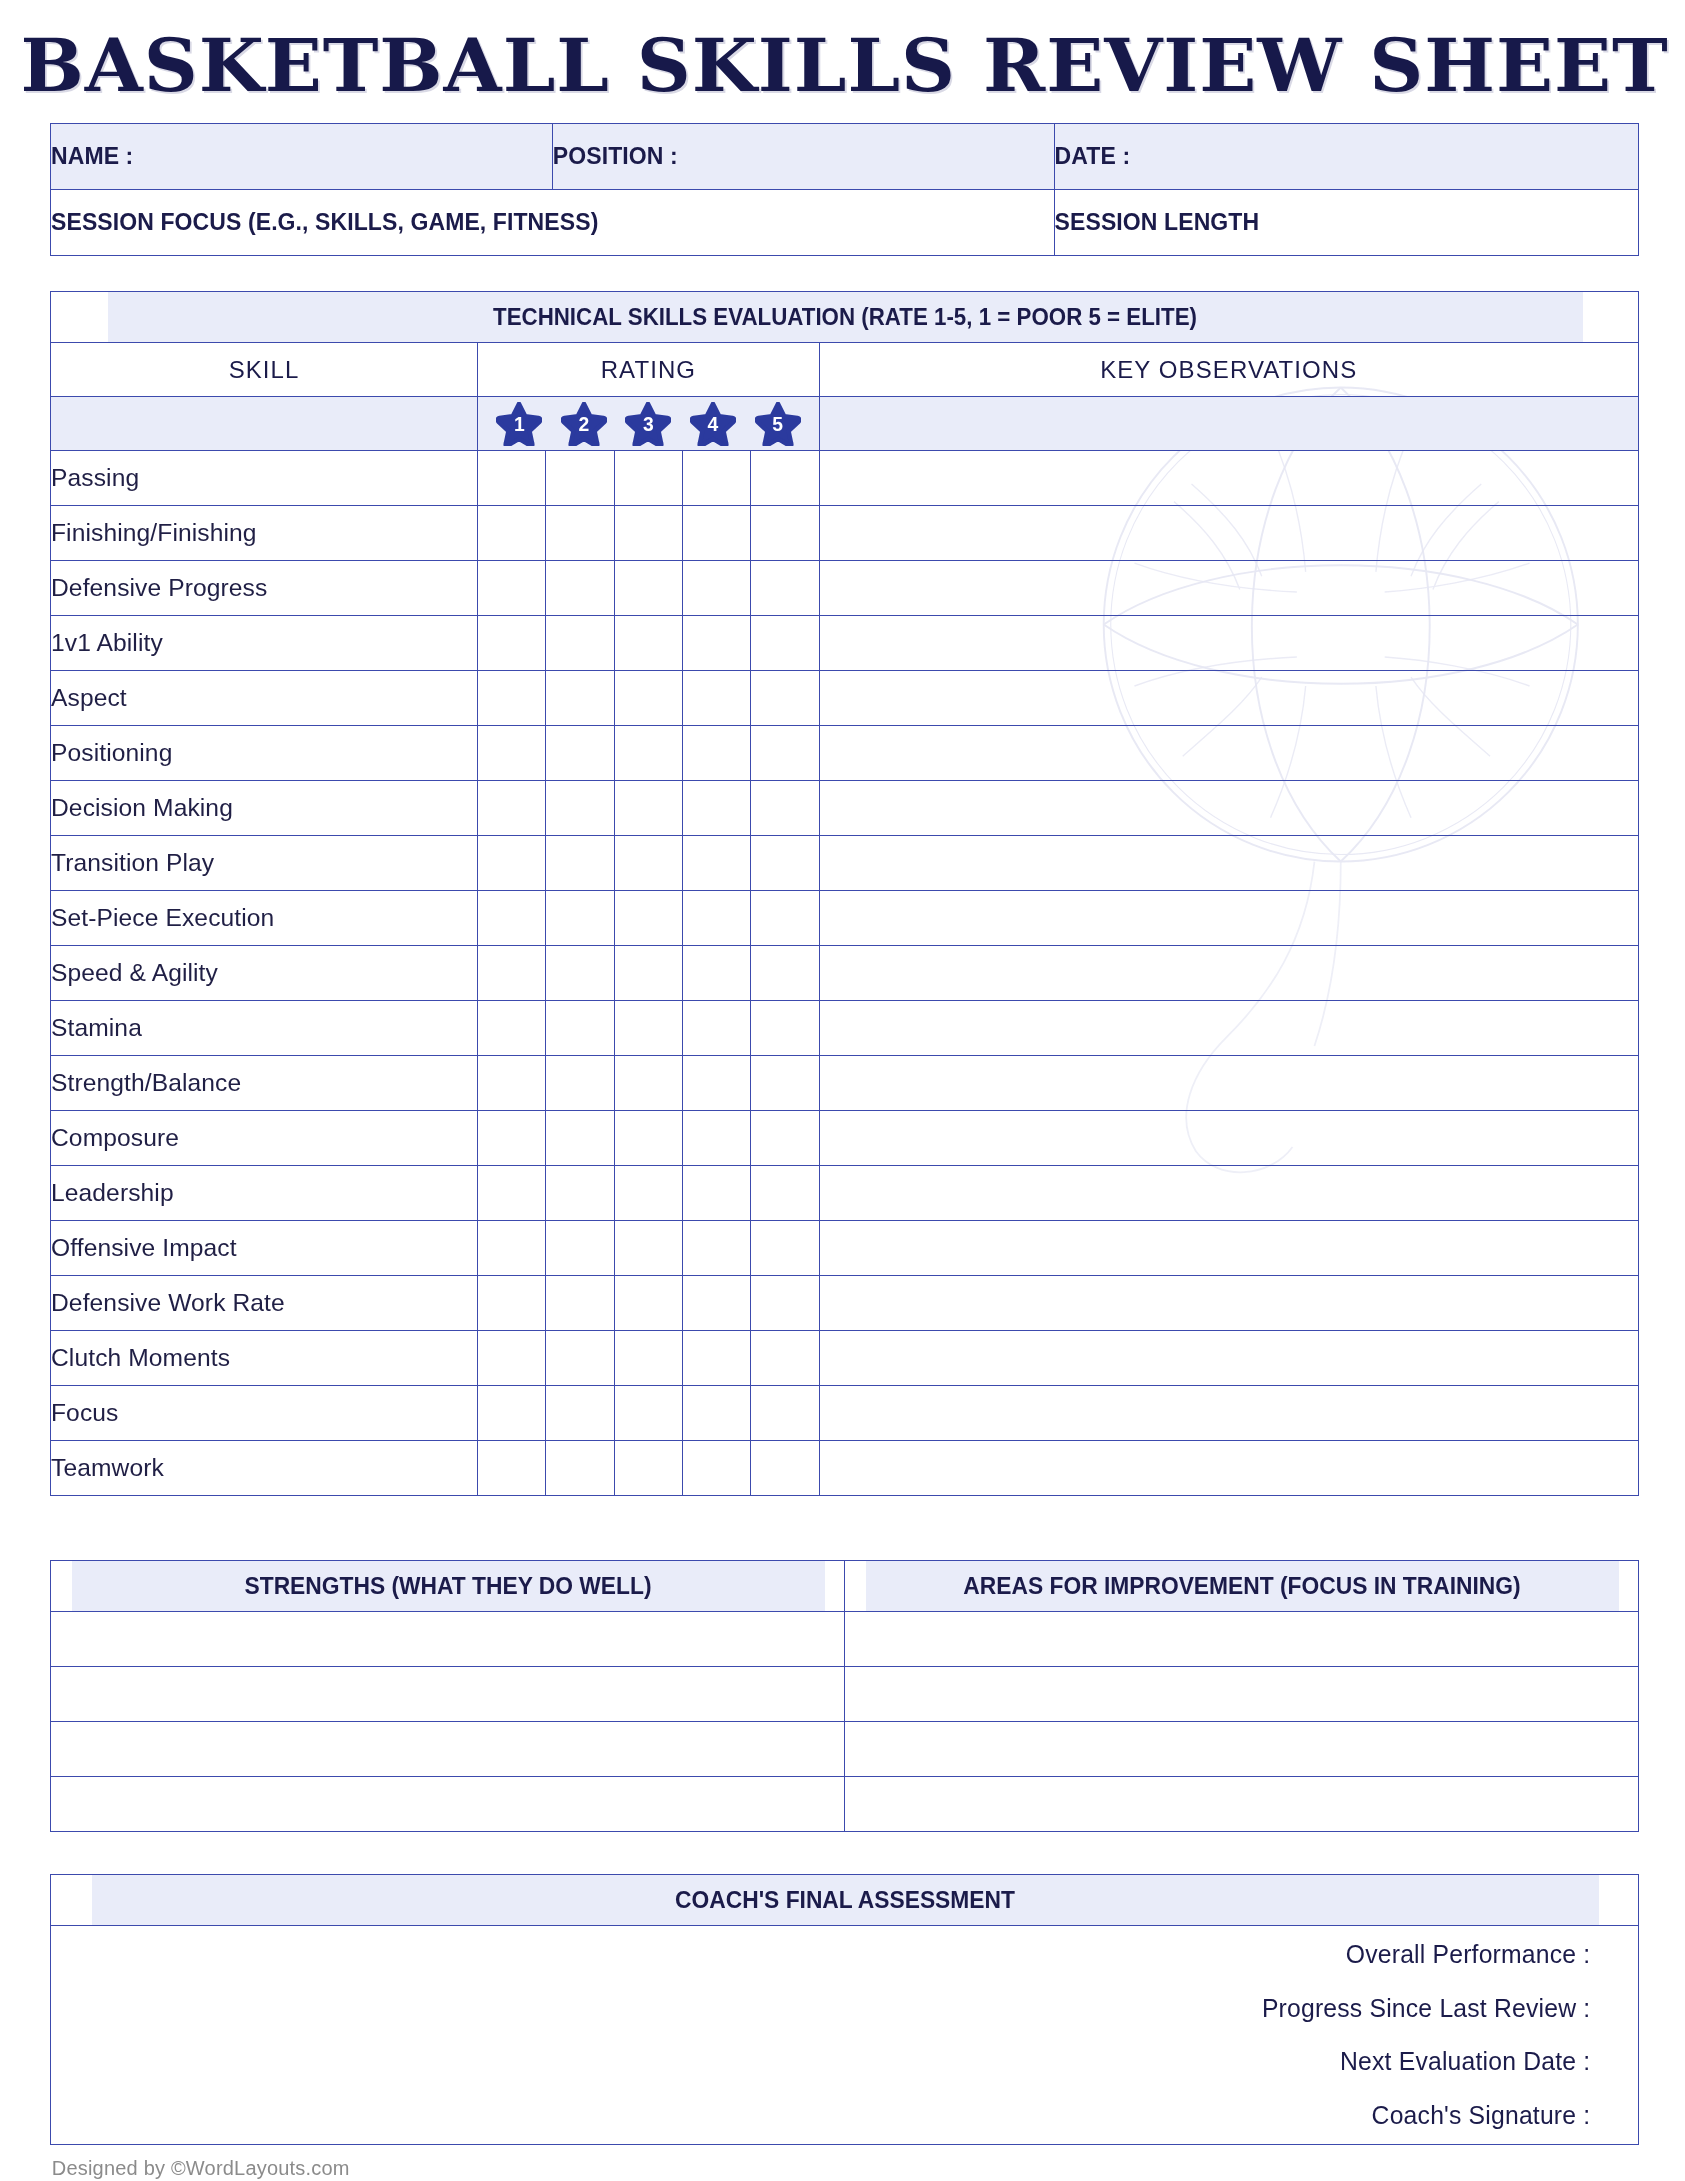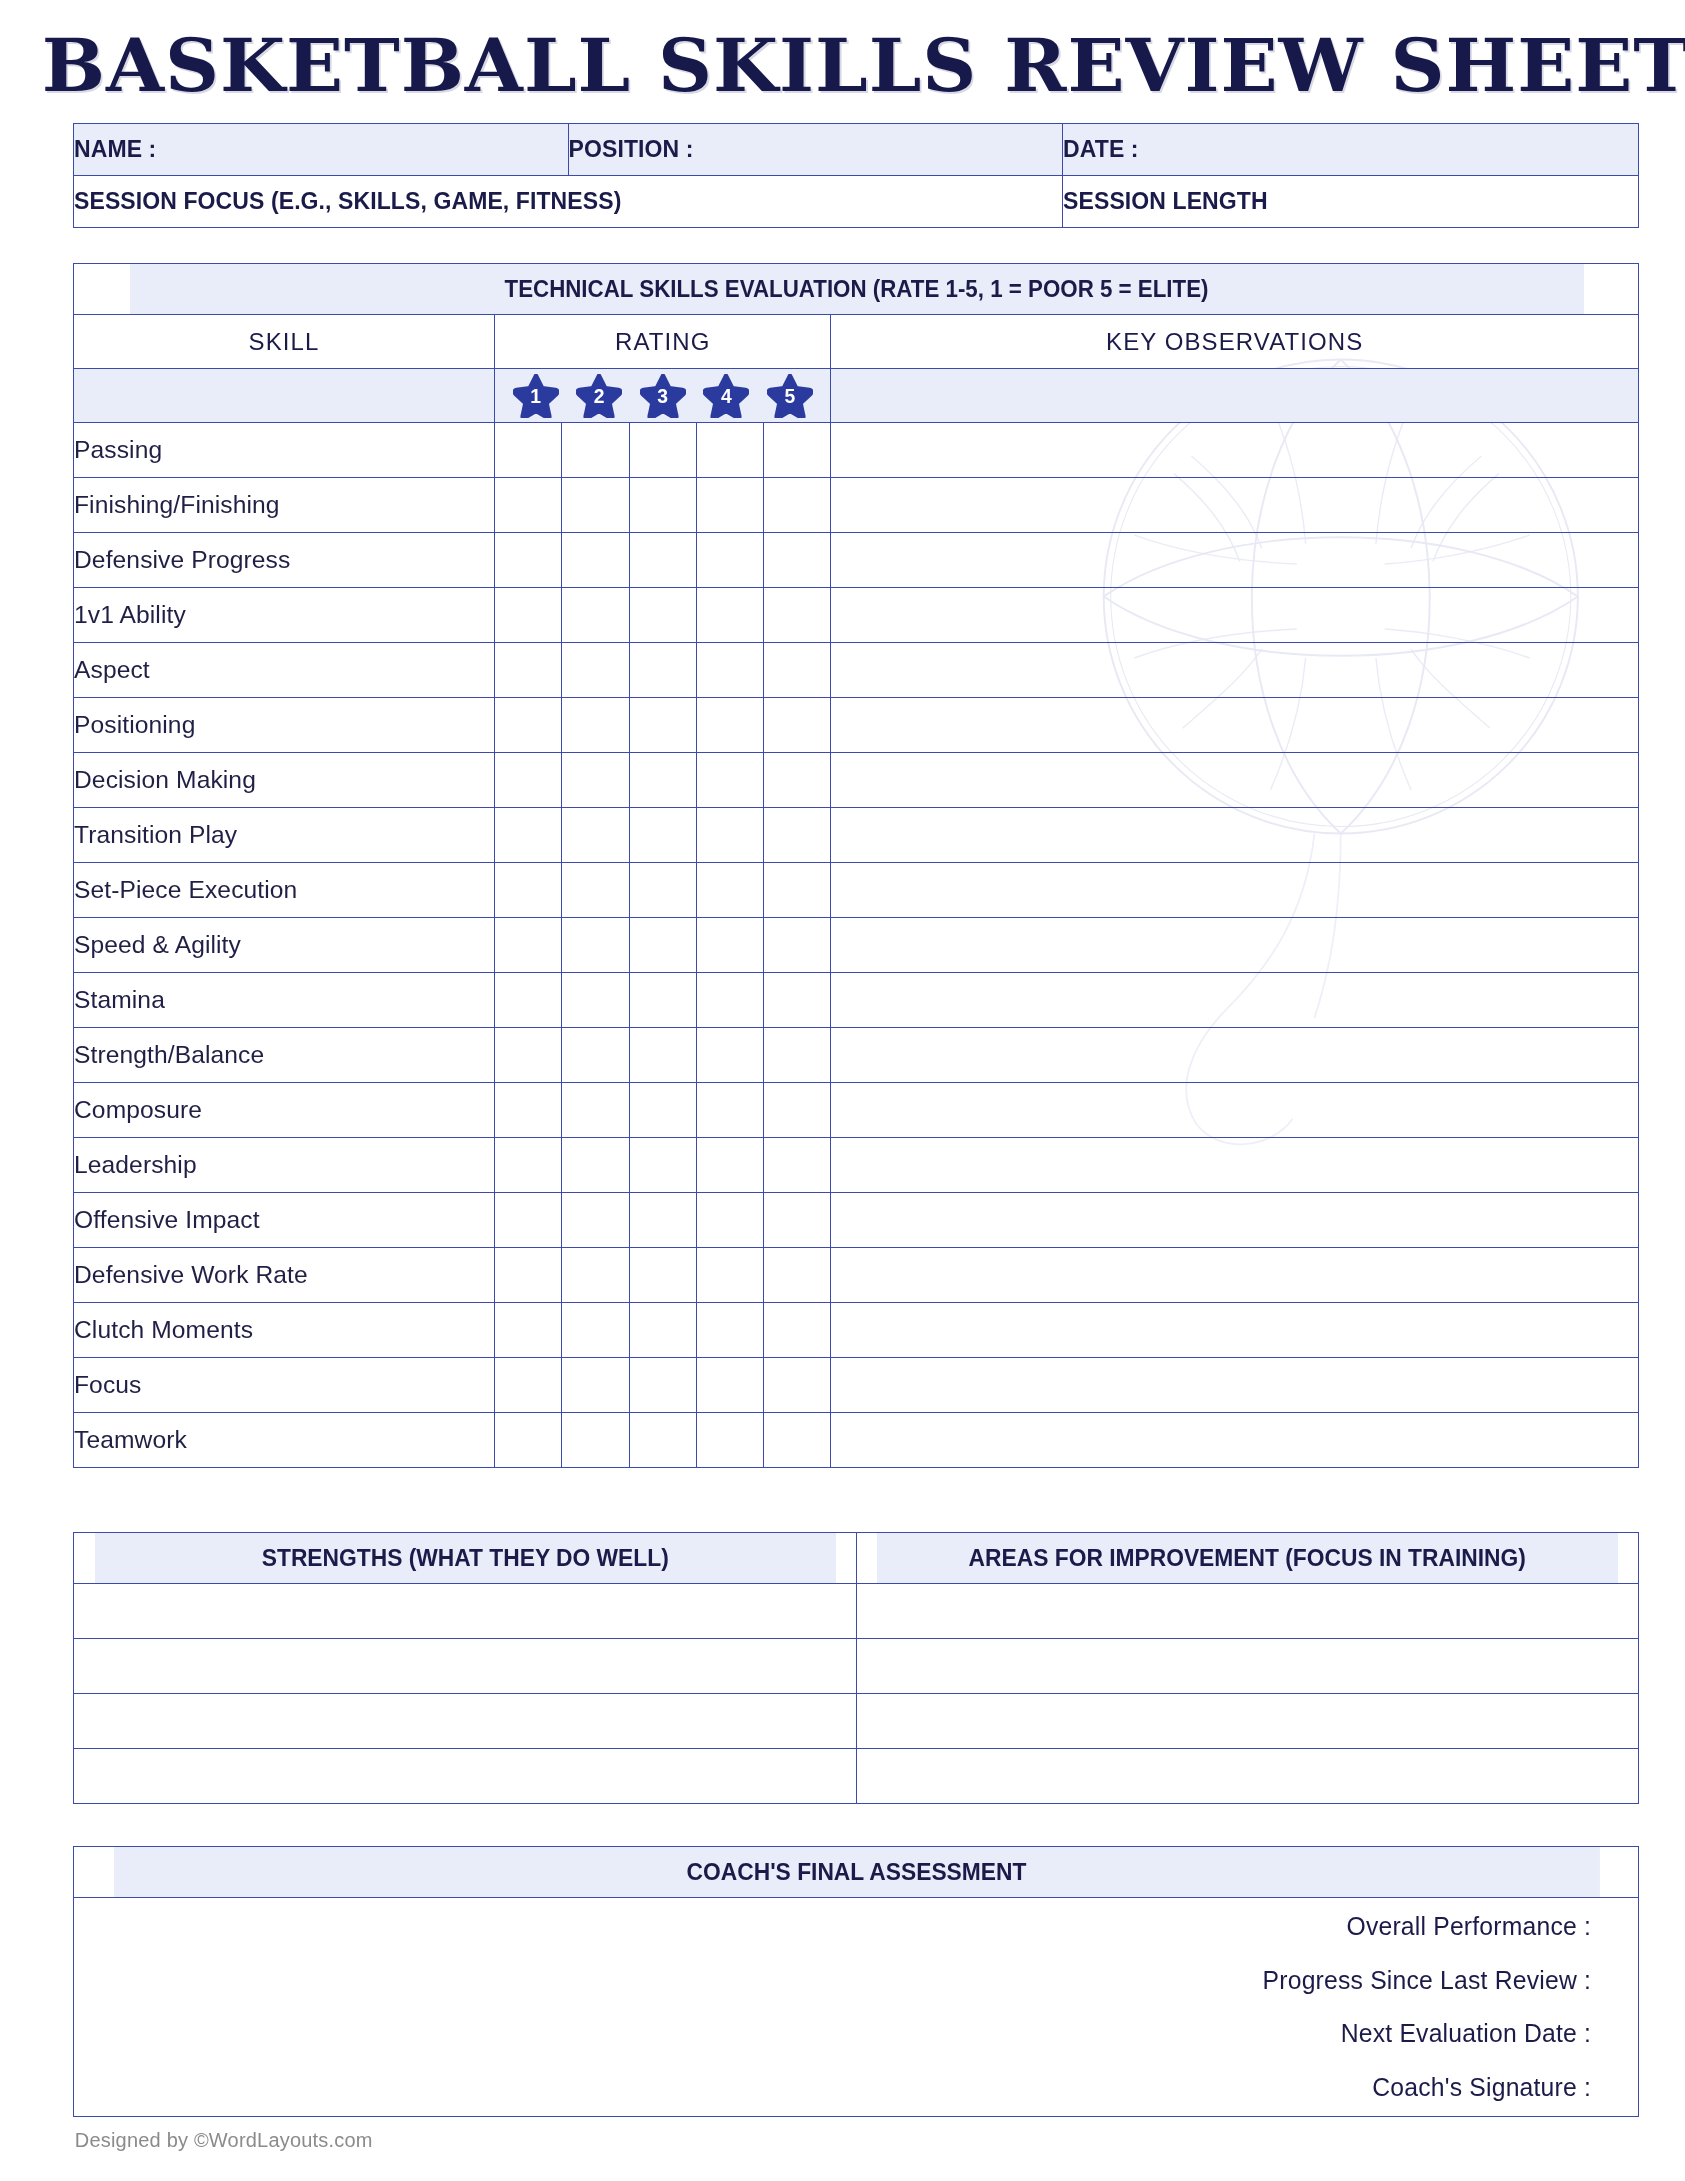--- a/index.html
+++ b/index.html
@@ -12,21 +12,21 @@
   body {
     font-family: "Liberation Sans", sans-serif;
     color: #1a1a3d;
     padding: 0;
     position: relative;
   }
 
   .page {
     width: 1685px;
     min-height: 2181px;
-    padding: 23px 46px 0 73px;
+    padding: 23px 46px 0 50px;
     position: relative;
     background: #ffffff;
   }
 
   
   .doc-title {
     font-family: "DejaVu Serif", serif;
     font-weight: bold;
     font-size: 72px;
     letter-spacing: 0.9px;
@@ -50,21 +50,21 @@
     padding: 0;
     vertical-align: middle;
   }
 
   .shade { background: #e9ecf9; }
 
   
   .info-block { margin-bottom: 35px; }
 
   .info-cell {
-    height: 52px;
+    height: 66px;
     padding: 0 14px;
     font-family: "Liberation Sans", sans-serif;
     font-weight: bold;
     font-size: 23px;
     color: #1b1b4a;
     letter-spacing: 0.1px;
     white-space: nowrap;
     overflow: hidden;
   }
 

